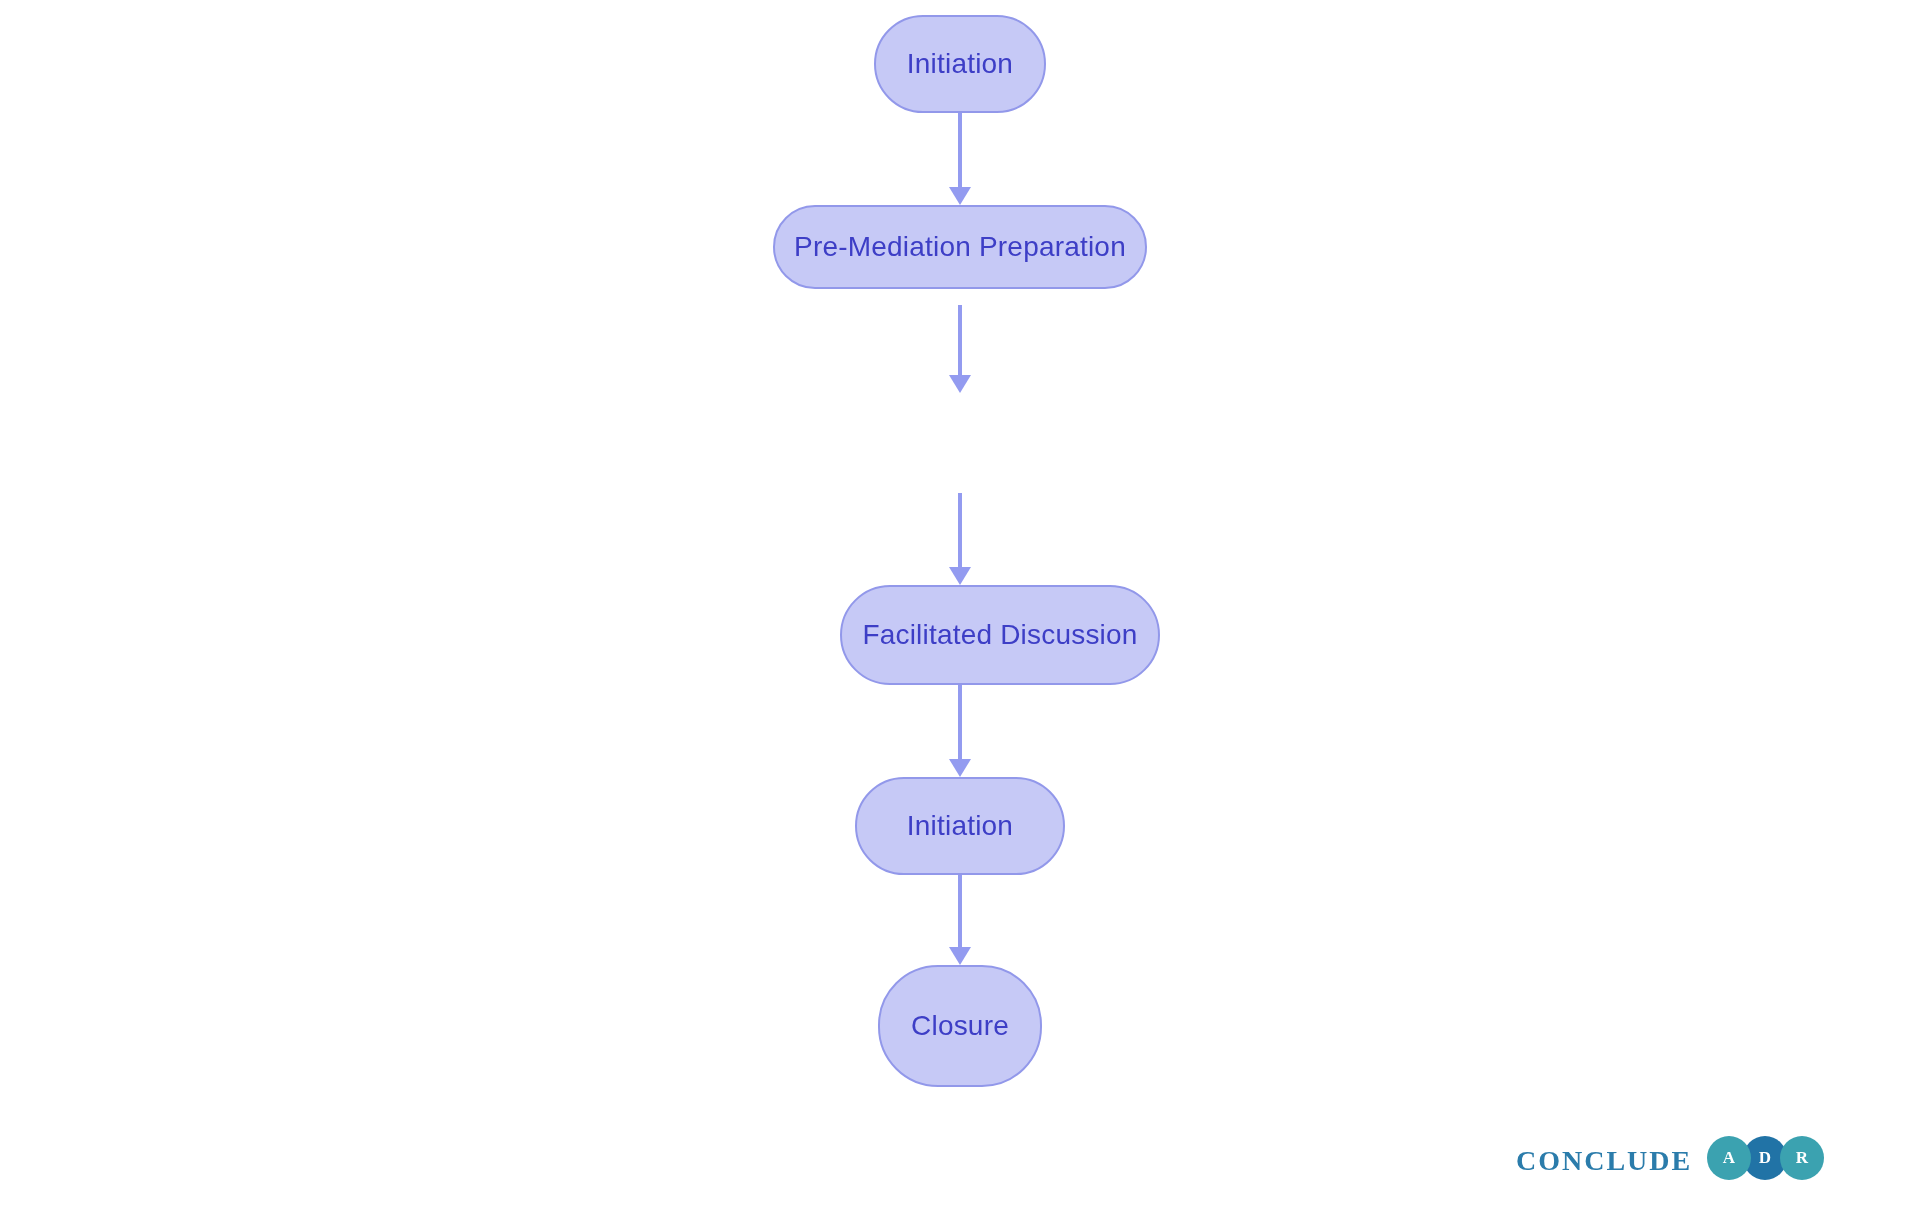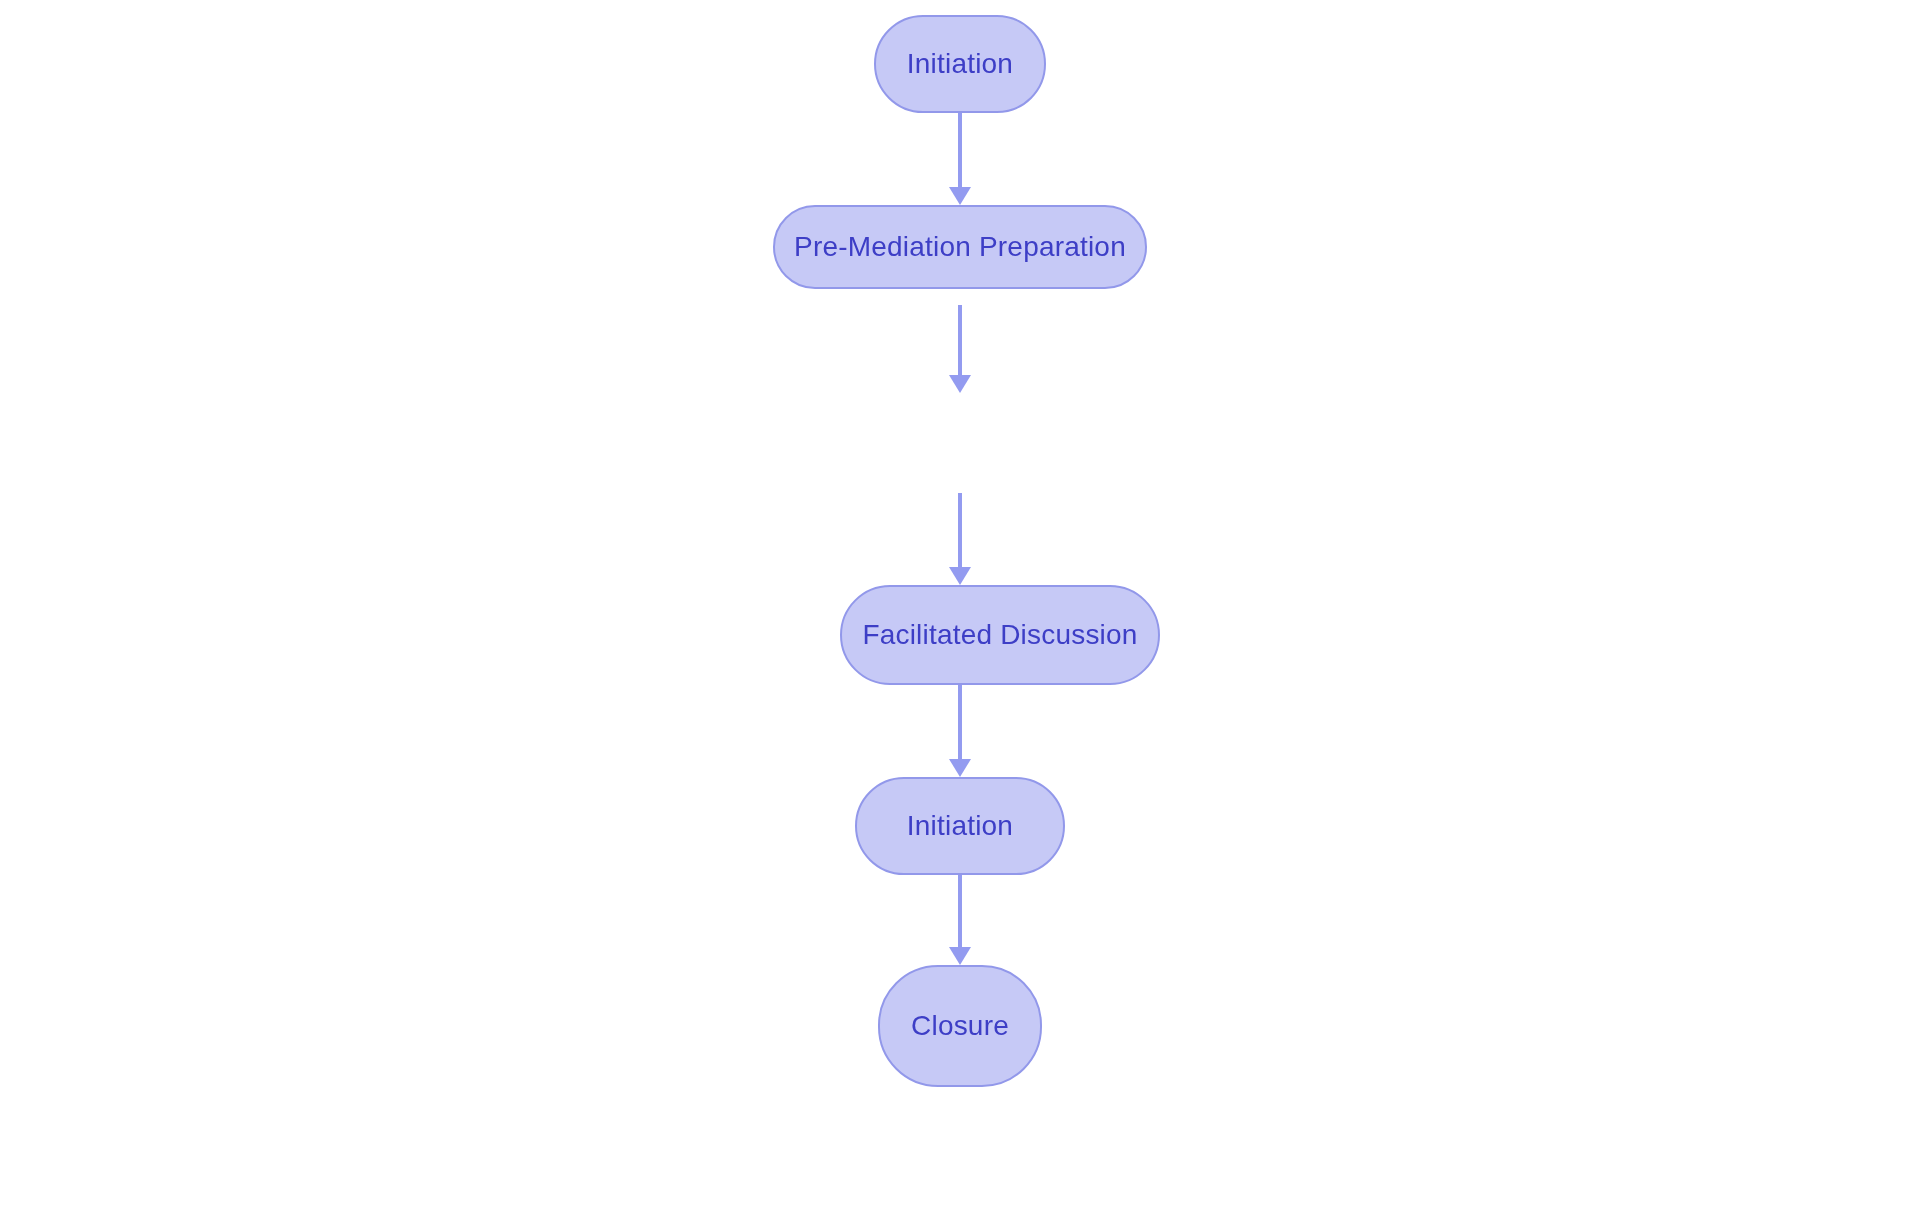--- a/index.html
+++ b/index.html
@@ -122,14 +122,20 @@
   </div>
   <div class="flow-arrow a4">
     <div class="shaft"></div>
     <div class="head"></div>
   </div>
   <div class="flow-arrow a5">
     <div class="shaft"></div>
     <div class="head"></div>
   </div>
 
+  <div class="logo">
+    <div class="logo-text">CONCLUDE</div>
+    <div class="badge badge-a">A</div>
+    <div class="badge badge-d">D</div>
+    <div class="badge badge-r">R</div>
+  </div>
 
 </div>
 
 </body></html>

